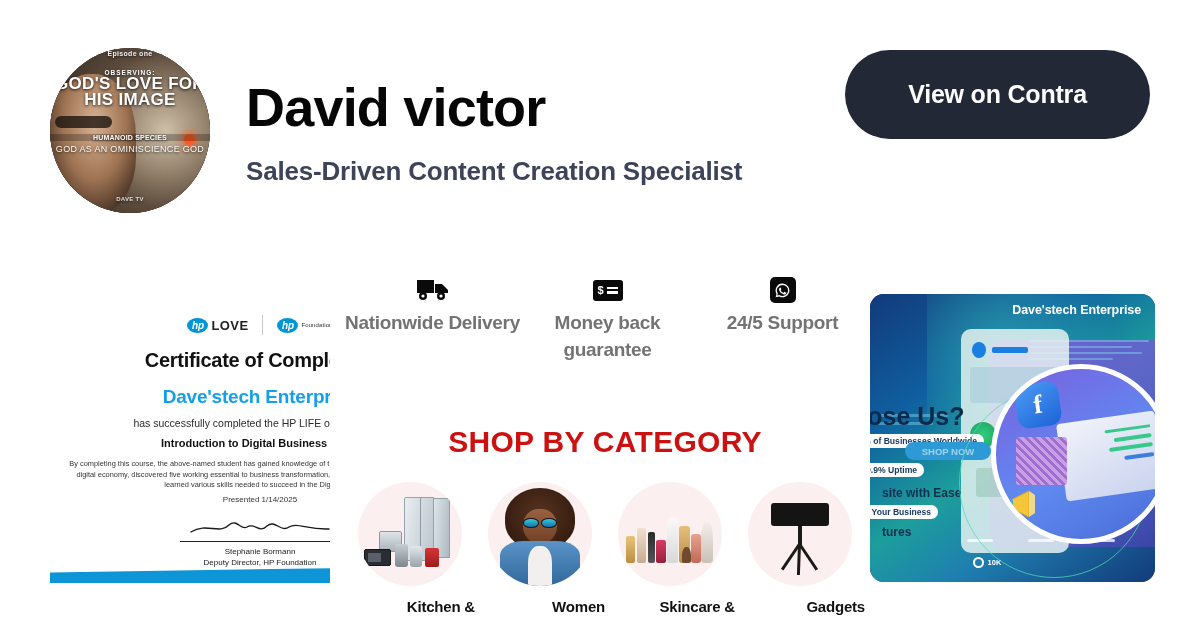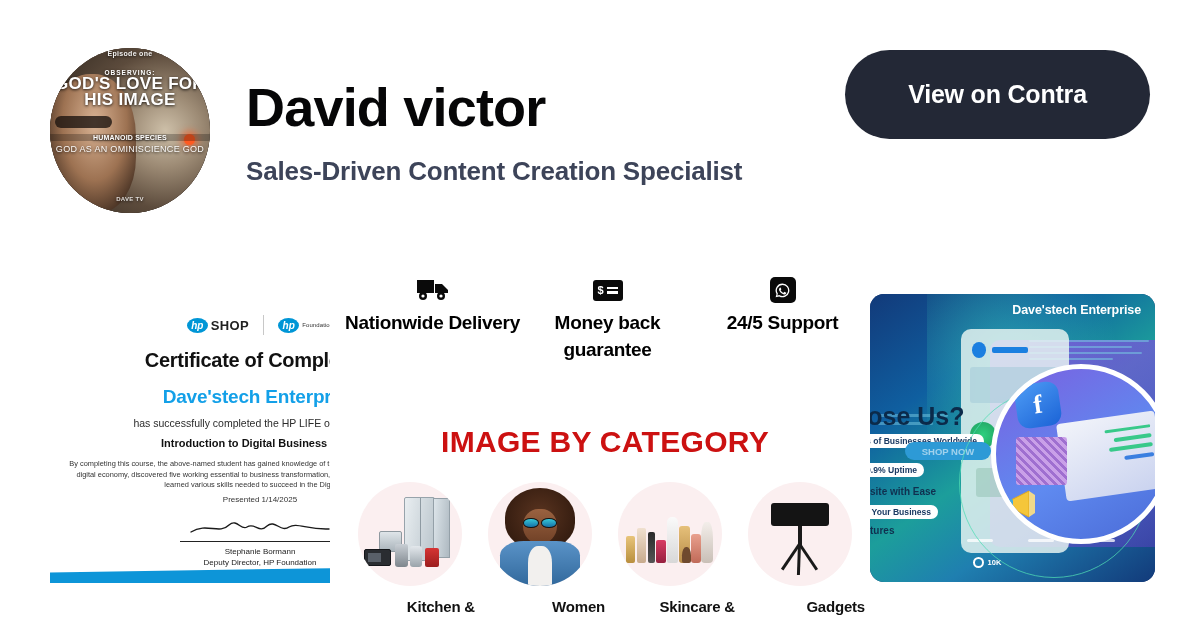--- a/index.html
+++ b/index.html
@@ -110,21 +110,21 @@
   .cert-serial { margin-top: 8px; text-align: center; font-size: 4.6px; color: #7a7a7a; letter-spacing: .2px; }
   .cert-bar {
     position: absolute; left: 0; bottom: 0; width: 420px; height: 17px;
     background: #0d95d8; clip-path: polygon(0 38%, 100% 0, 100% 100%, 0 100%);
   }
 
   
   .features { position: absolute; left: 345px; top: 275px; width: 520px; height: 95px; }
   .feat { position: absolute; text-align: center; }
   .feat-ico { height: 30px; display: flex; align-items: center; justify-content: center; margin-bottom: 4px; }
-  .feat-label { font-size: 19px; font-weight: 700; color: #000000; line-height: 27px; letter-spacing: -.3px; }
+  .feat-label { font-size: 19px; font-weight: 700; color: #737373; line-height: 27px; letter-spacing: -.3px; }
   .f0 { left: 0;   width: 175px; }
   .f1 { left: 175px; width: 175px; }
   .f2 { left: 350px; width: 175px; }
 
   .ico-card {
     width: 30px; height: 21px; background: #0a0a0a; border-radius: 3px;
     display: flex; align-items: center; justify-content: center; gap: 3px;
   }
   .ico-card .dollar { color: #fff; font-size: 11px; font-weight: 700; line-height: 1; }
   .ico-card .bars { display: flex; flex-direction: column; gap: 2px; }
@@ -211,21 +211,21 @@
   .pr-phone { position: absolute; left: 32%; top: 12%; width: 38%; height: 78%;
               background: rgba(236,246,243,.82); border-radius: 10px; }
   .pr-ph-dot { position: absolute; left: 10%; top: 6%; width: 13%; height: 7%; background: #1a7fe0; border-radius: 50%; }
   .pr-ph-l1 { position: absolute; left: 28%; top: 8%; width: 34%; height: 3%; background: #1a7fe0; border-radius: 2px; }
   .pr-ph-box { position: absolute; left: 8%; top: 17%; width: 84%; height: 16%; background: rgba(160,200,215,.5); border-radius: 3px; }
   .pr-ph-b2 { position: absolute; left: 14%; top: 62%; width: 40%; height: 13%; background: rgba(150,195,180,.55); border-radius: 3px; }
   .pr-ph-b3 { position: absolute; left: 62%; top: 62%; width: 26%; height: 9%; background: rgba(150,195,180,.5); border-radius: 3px; }
   .pr-heading { position: absolute; left: -18px; top: 108px; font-size: 25px; font-weight: 800; color: #0b2a4a; white-space: nowrap; }
   .pr-chip { position: absolute; background: #fff; color: #1b3a63; font-size: 8.6px;
              font-weight: 700; padding: 2px 7px 2px 4px; border-radius: 9px; white-space: nowrap; }
-  .pr-plain { position: absolute; color: #10304f; font-size: 10px; font-weight: 700; white-space: nowrap; }
+  .pr-plain { position: absolute; color: #10304f; font-size: 12px; font-weight: 700; white-space: nowrap; padding-left: 12px; }
   .pr-shop { position: absolute; left: 35px; top: 148px; width: 86px; height: 18px;
              background: #2d9ad6; border-radius: 10px; color: rgba(255,255,255,.55);
              font-size: 9.5px; font-weight: 700; display: flex; align-items: center; justify-content: center; }
   .pr-green { position: absolute; left: 100px; top: 128px; width: 26px; height: 26px; border-radius: 50%;
               background: radial-gradient(circle,#2fcf7f,#1f9e5f); }
   .pr-mag { position: absolute; right: -16px; top: 70px; width: 180px; height: 180px;
             border-radius: 50%; border: 5px solid #fff; overflow: hidden;
             background: linear-gradient(150deg,#7b5fe0,#5f8af0 55%,#4a6ad6); }
   .pr-laptop { position: absolute; left: 38%; top: 28%; width: 58%; height: 46%;
                background: linear-gradient(160deg,#f2f4fa,#c9d2ef); border-radius: 4px; transform: rotate(-8deg); }
@@ -277,21 +277,21 @@
 
     <button class="cta">View on Contra</button>
   </div>
 
   <div class="cert">
     <div class="cert-inner">
 
       <div class="cert-logos">
         <div class="logo-grp">
           <div class="hp-oval">hp</div>
-          <span class="logo-life">SHOP</span>
+          <span class="logo-life">LOVE</span>
         </div>
         <div class="logo-div"></div>
         <div class="logo-grp">
           <div class="hp-oval">hp</div>
           <span class="logo-found">Foundation</span>
         </div>
       </div>
 
       <div class="cert-h1">Certificate of Completion</div>
       <div class="cert-name">Dave'stech Enterprise</div>
@@ -349,21 +349,21 @@
         <div class="ico-wa">
           <svg width="17" height="17" viewBox="0 0 24 24" aria-hidden="true">
             <path fill="#fff" d="M12 2.2A9.7 9.7 0 0 0 3.6 16.8L2.3 21.7l5-1.3A9.7 9.7 0 1 0 12 2.2zm0 1.9a7.8 7.8 0 1 1-4 14.5l-.4-.2-2.9.8.8-2.8-.2-.4A7.8 7.8 0 0 1 12 4.1zm-3.3 4c-.2 0-.5.1-.7.4-.3.3-.9.9-.9 2.1s.9 2.4 1 2.6c.1.2 1.7 2.8 4.3 3.8 2.1.8 2.5.7 3 .6.5-.1 1.5-.6 1.7-1.2.2-.6.2-1.1.2-1.2-.1-.1-.3-.2-.5-.3l-1.8-.9c-.2-.1-.4-.1-.6.1l-.8 1c-.1.2-.3.2-.5.1-.3-.1-1.2-.4-2.2-1.4-.8-.7-1.3-1.6-1.5-1.8-.1-.2 0-.4.1-.5l.4-.5c.1-.2.2-.3.3-.5.1-.2 0-.4 0-.5l-.8-1.8c-.2-.5-.4-.4-.6-.4z"></path>
           </svg>
         </div>
       </div>
       <div class="feat-label">24/5 Support</div>
     </div>
   </div>
 
-  <div class="shop-title">IMAGE BY CATEGORY</div>
+  <div class="shop-title">SHOP BY CATEGORY</div>
 
   <div class="cats">
 
     <div class="cat c0">
       <div class="cat-circle">
         <span class="k-fridge"></span>
           <span class="k-door"></span>
           <span class="k-oven"></span>
         <span class="k-micro"></span>
           <span class="k-blend"></span>

